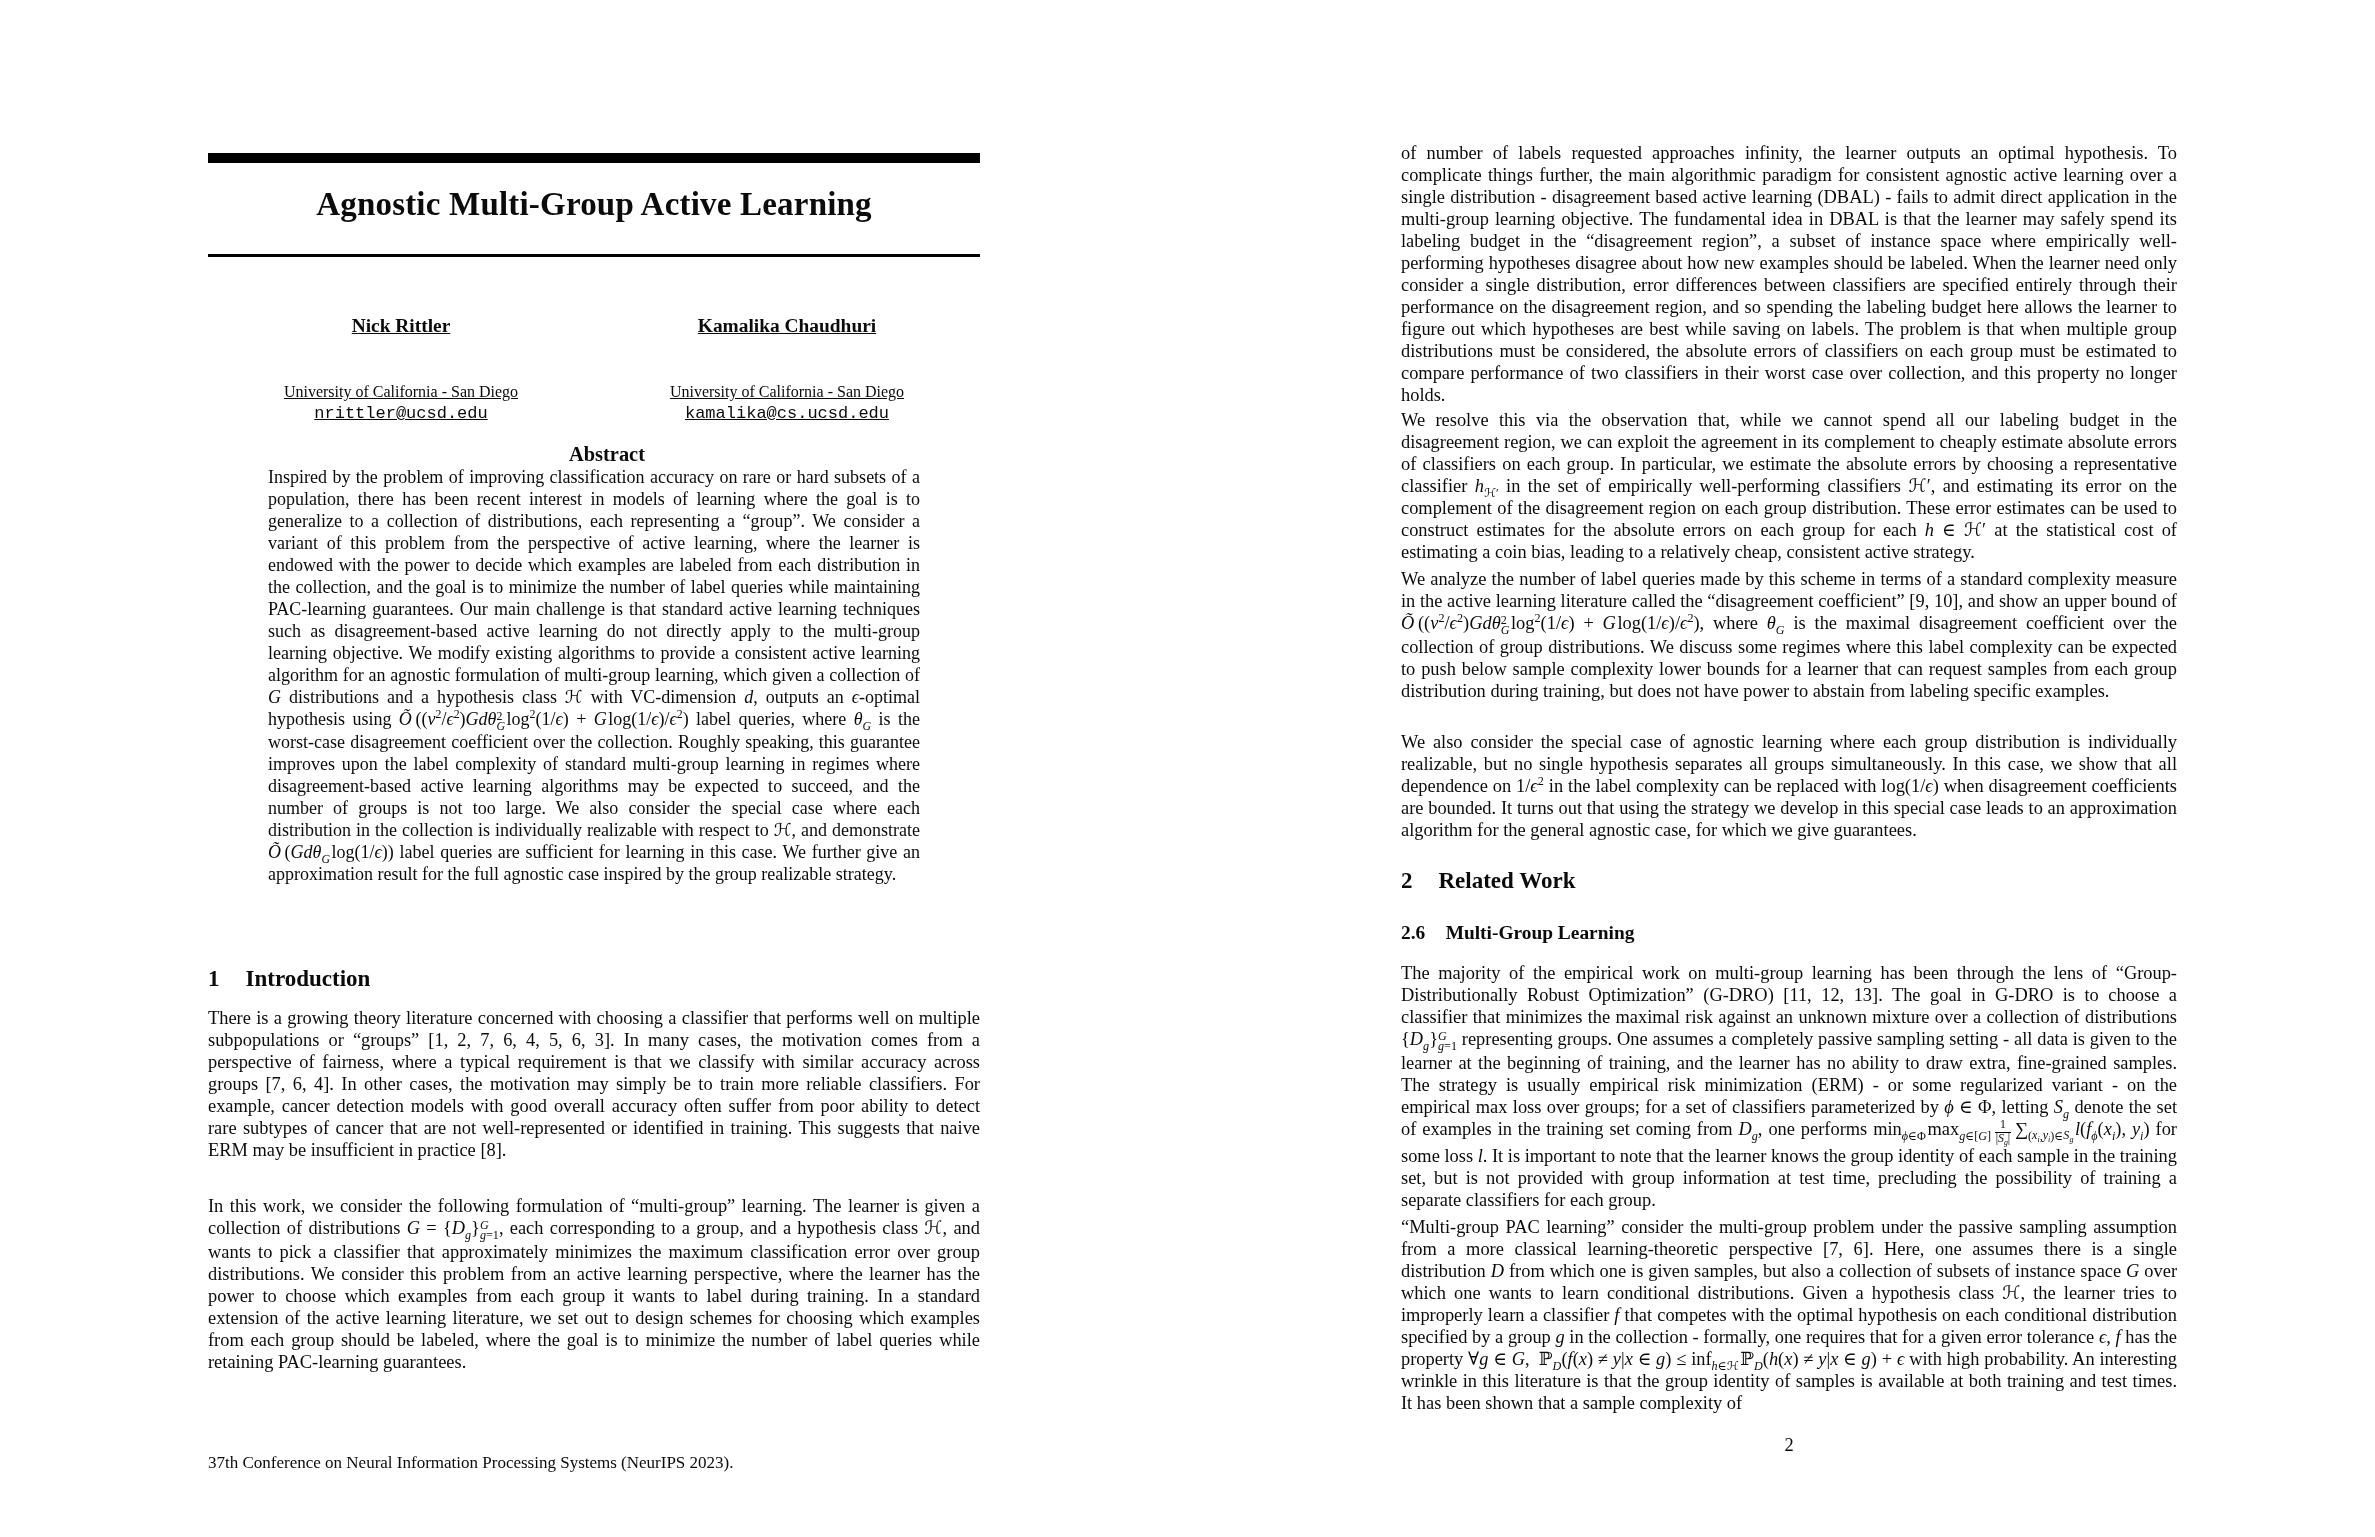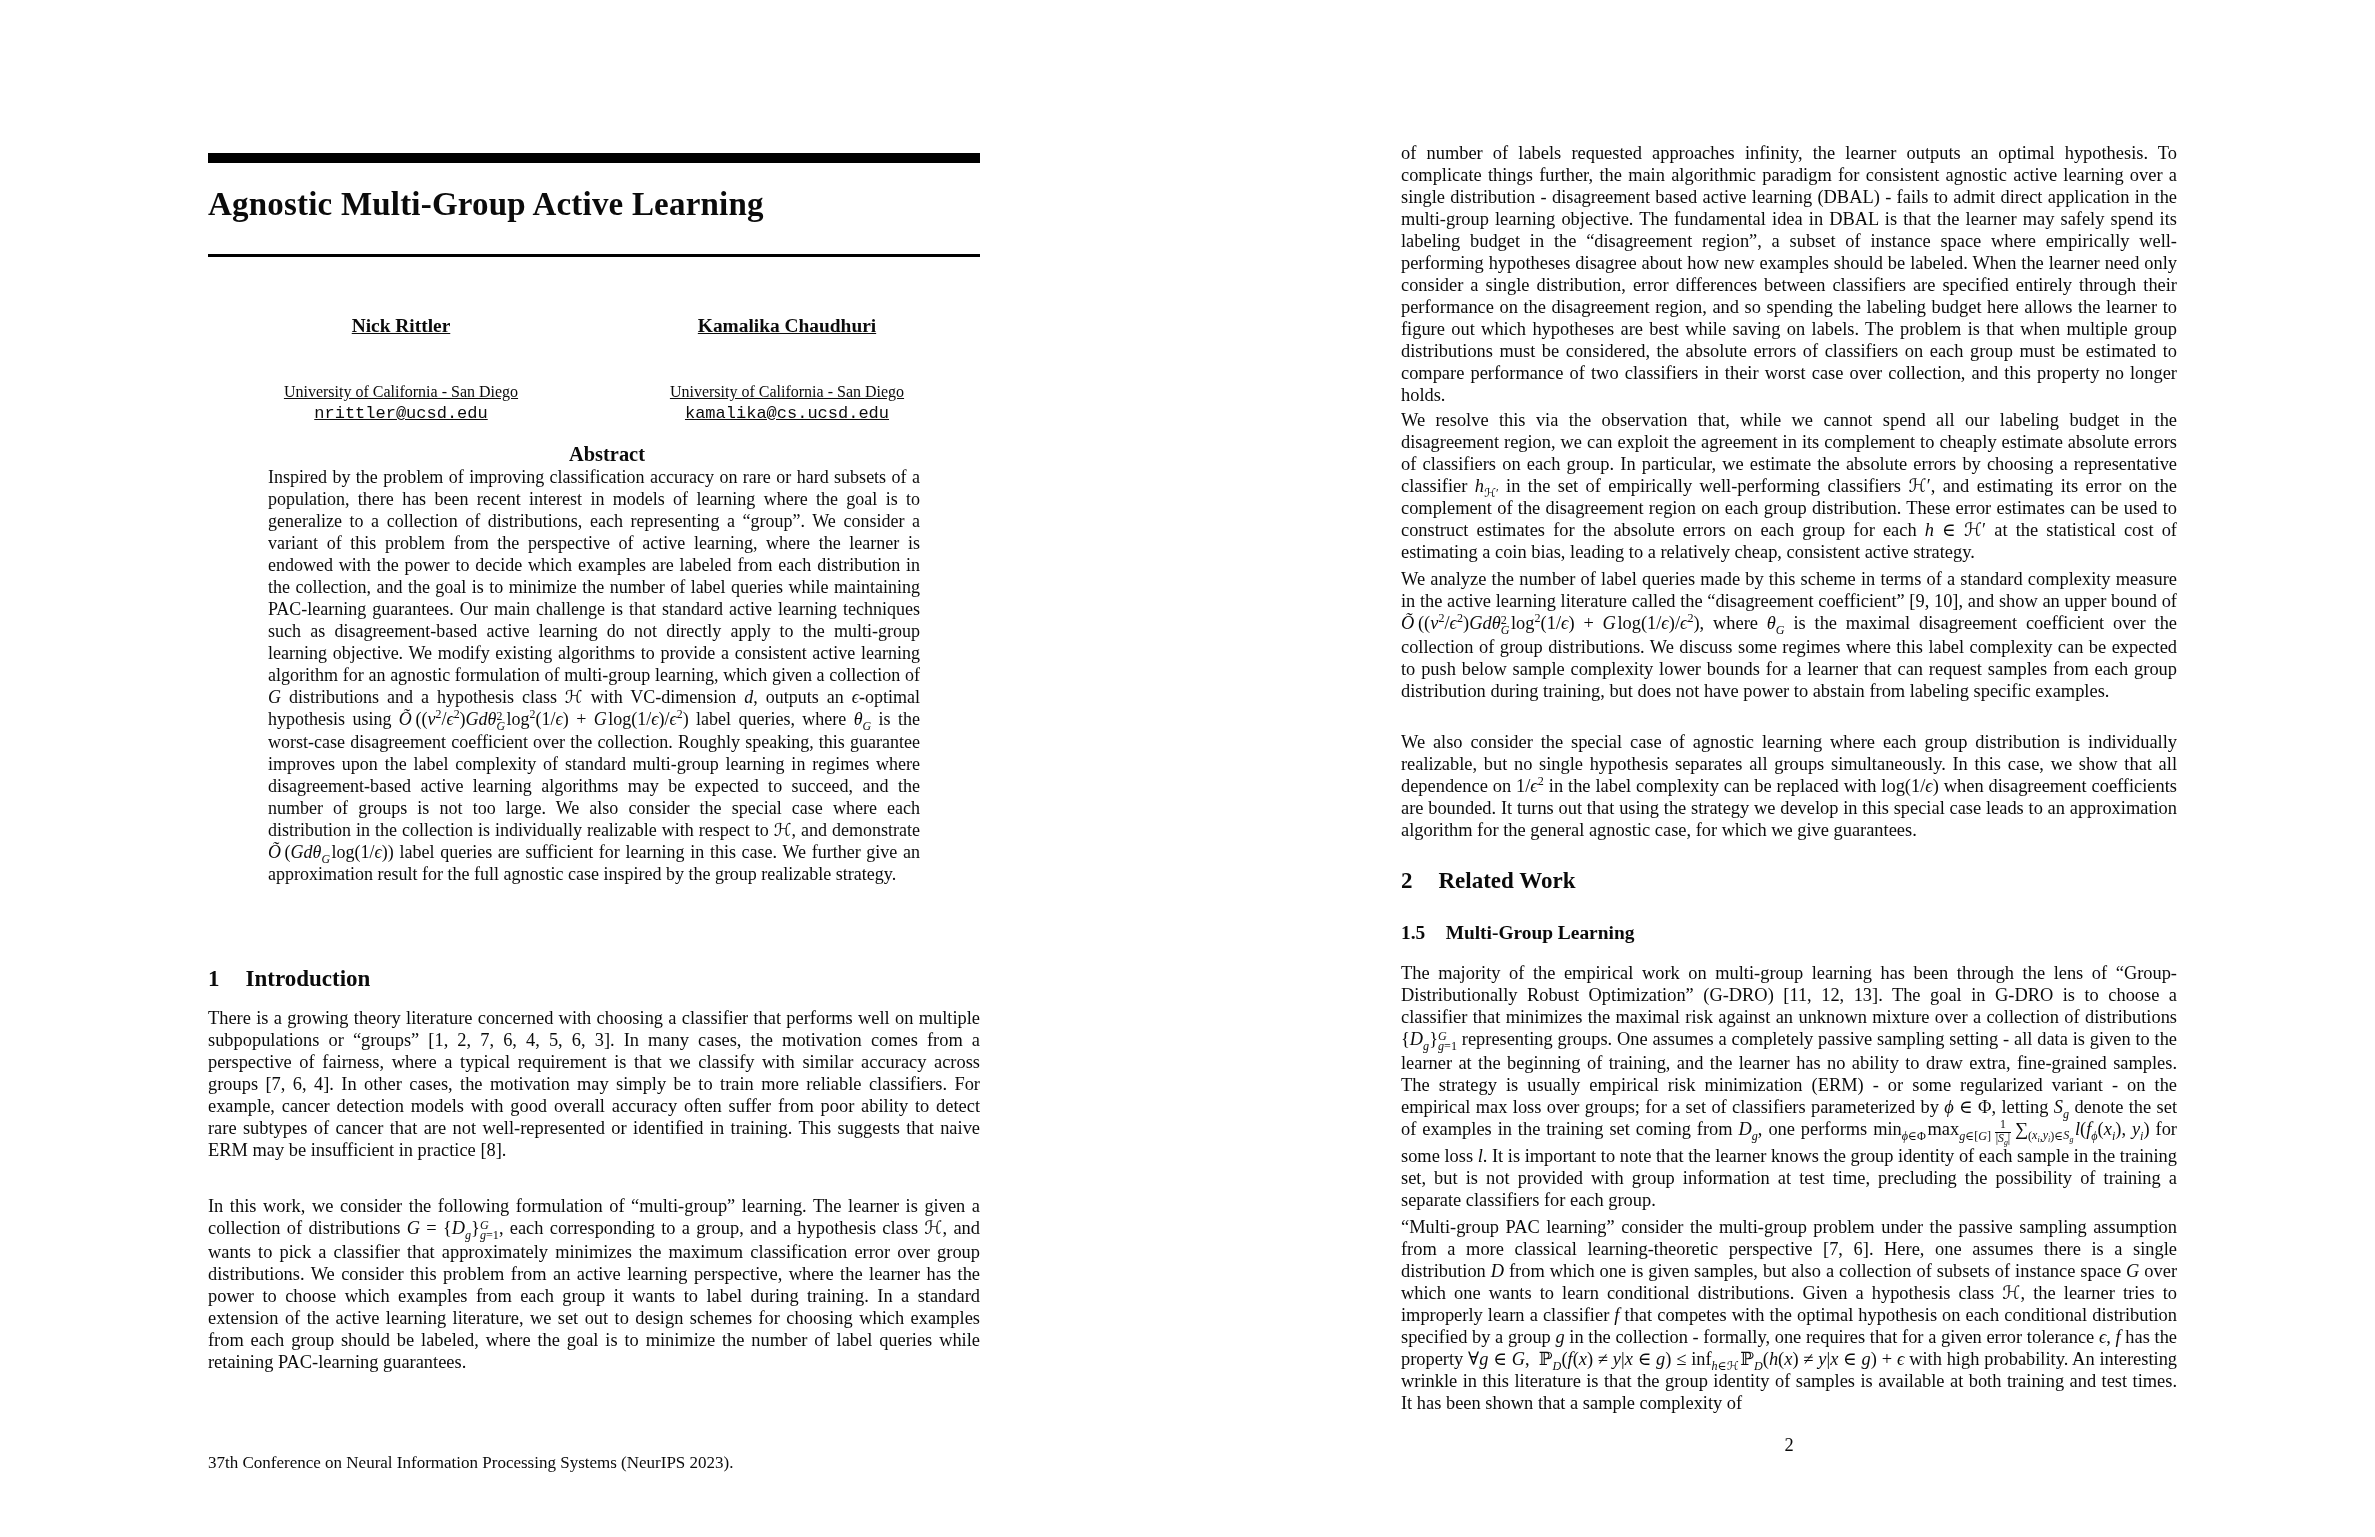--- a/index.html
+++ b/index.html
@@ -13,21 +13,21 @@
   }
   .page{position:absolute;top:0;height:100%;}
   .page-left{left:208px;width:772px;}
   .page-right{left:1401px;width:776px;}
 
   .bar-thick{position:absolute;left:0;width:100%;height:9.7px;background:#000;top:153px;}
   .bar-thin{position:absolute;left:0;width:100%;height:2.9px;background:#000;top:254px;}
 
   .title{
     position:absolute;top:186px;left:0;width:100%;
-    margin:0;
+    margin:0;text-align:center;
     font-size:33px;font-weight:bold;letter-spacing:0.2px;
   }
 
   .authors{position:absolute;top:315px;left:0;width:100%;display:flex;}
   .author{width:50%;text-align:center;line-height:22px;text-decoration:underline;}
   .a-name{font-weight:bold;font-size:19.4px;}
   .a-affil{font-size:16px;margin-top:44px;}
   .a-email{font-family:"Liberation Mono","DejaVu Sans Mono",monospace;font-size:17px;}
 
   .abs-head{
@@ -96,21 +96,21 @@
     <div class="footnote">37th Conference on Neural Information Processing Systems (NeurIPS 2023).</div>
   </section>
 
   <section class="page page-right">
     <p class="body" style="top:142px">of number of labels requested approaches infinity, the learner outputs an optimal hypothesis. To complicate things further, the main algorithmic paradigm for consistent agnostic active learning over a single distribution - disagreement based active learning (DBAL) - fails to admit direct application in the multi-group learning objective. The fundamental idea in DBAL is that the learner may safely spend its labeling budget in the “disagreement region”, a subset of instance space where empirically well-performing hypotheses disagree about how new examples should be labeled. When the learner need only consider a single distribution, error differences between classifiers are specified entirely through their performance on the disagreement region, and so spending the labeling budget here allows the learner to figure out which hypotheses are best while saving on labels. The problem is that when multiple group distributions must be considered, the absolute errors of classifiers on each group must be estimated to compare performance of two classifiers in their worst case over collection, and this property no longer holds.</p>
     <p class="body" style="top:409px">We resolve this via the observation that, while we cannot spend all our labeling budget in the disagreement region, we can exploit the agreement in its complement to cheaply estimate absolute errors of classifiers on each group. In particular, we estimate the absolute errors by choosing a representative classifier <i>h</i><sub>ℋ′</sub> in the set of empirically well-performing classifiers ℋ′, and estimating its error on the complement of the disagreement region on each group distribution. These error estimates can be used to construct estimates for the absolute errors on each group for each <i>h</i> ∈ ℋ′ at the statistical cost of estimating a coin bias, leading to a relatively cheap, consistent active strategy.</p>
     <p class="body" style="top:568px">We analyze the number of label queries made by this scheme in terms of a standard complexity measure in the active learning literature called the “disagreement coefficient” [9, 10], and show an upper bound of <i>Õ</i> ((<i>ν</i><sup>2</sup>/<i>ϵ</i><sup>2</sup>)<i>Gdθ</i><span class="ss"><span class="t">2</span><span class="b"><span class="cal">G</span></span></span> log<sup>2</sup>(1/<i>ϵ</i>) + <i>G</i> log(1/<i>ϵ</i>)/<i>ϵ</i><sup>2</sup>), where <i>θ</i><sub><span class="cal">G</span></sub> is the maximal disagreement coefficient over the collection of group distributions. We discuss some regimes where this label complexity can be expected to push below sample complexity lower bounds for a learner that can request samples from each group distribution during training, but does not have power to abstain from labeling specific examples.</p>
     <p class="body" style="top:731px">We also consider the special case of agnostic learning where each group distribution is individually realizable, but no single hypothesis separates all groups simultaneously. In this case, we show that all dependence on 1/<i>ϵ</i><sup>2</sup> in the label complexity can be replaced with log(1/<i>ϵ</i>) when disagreement coefficients are bounded. It turns out that using the strategy we develop in this special case leads to an approximation algorithm for the general agnostic case, for which we give guarantees.</p>
 
     <h2 class="sec" style="top:868px"><span class="num">2</span><span>Related Work</span></h2>
-    <h3 class="subsec" style="top:922px"><span class="num">1.5</span><span>Multi-Group Learning</span></h3>
+    <h3 class="subsec" style="top:922px"><span class="num">2.6</span><span>Multi-Group Learning</span></h3>
 
     <p class="body" style="top:962px">The majority of the empirical work on multi-group learning has been through the lens of “Group-Distributionally Robust Optimization” (G-DRO) [11, 12, 13]. The goal in G-DRO is to choose a classifier that minimizes the maximal risk against an unknown mixture over a collection of distributions {<i>D</i><sub><i>g</i></sub>}<span class="ss"><span class="t"><i>G</i></span><span class="b"><i>g</i>=1</span></span> representing groups. One assumes a completely passive sampling setting - all data is given to the learner at the beginning of training, and the learner has no ability to draw extra, fine-grained samples. The strategy is usually empirical risk minimization (ERM) - or some regularized variant - on the empirical max loss over groups; for a set of classifiers parameterized by <i>ϕ</i> ∈ Φ, letting <i>S<sub>g</sub></i> denote the set of examples in the training set coming from <i>D<sub>g</sub></i>, one performs min<sub><i>ϕ</i>∈Φ</sub> max<sub><i>g</i>∈[<i>G</i>]</sub> <span class="frac"><span class="fn">1</span><span class="fd">|<i>S<sub>g</sub></i>|</span></span> ∑<sub>(<i>x<sub>i</sub></i>,<i>y<sub>i</sub></i>)∈<i>S<sub>g</sub></i></sub> <i>l</i>(<i>f<sub>ϕ</sub></i>(<i>x<sub>i</sub></i>), <i>y<sub>i</sub></i>) for some loss <i>l</i>. It is important to note that the learner knows the group identity of each sample in the training set, but is not provided with group information at test time, precluding the possibility of training a separate classifiers for each group.</p>
     <p class="body" style="top:1216px">“Multi-group PAC learning” consider the multi-group problem under the passive sampling assumption from a more classical learning-theoretic perspective [7, 6]. Here, one assumes there is a single distribution <i>D</i> from which one is given samples, but also a collection of subsets of instance space <span class="cal">G</span> over which one wants to learn conditional distributions. Given a hypothesis class ℋ, the learner tries to improperly learn a classifier <i>f</i> that competes with the optimal hypothesis on each conditional distribution specified by a group <i>g</i> in the collection - formally, one requires that for a given error tolerance <i>ϵ</i>, <i>f</i> has the property ∀<i>g</i> ∈ <span class="cal">G</span>, ℙ<sub><i>D</i></sub>(<i>f</i>(<i>x</i>) ≠ <i>y</i>|<i>x</i> ∈ <i>g</i>) ≤ inf<sub><i>h</i>∈ℋ</sub> ℙ<sub><i>D</i></sub>(<i>h</i>(<i>x</i>) ≠ <i>y</i>|<i>x</i> ∈ <i>g</i>) + <i>ϵ</i> with high probability. An interesting wrinkle in this literature is that the group identity of samples is available at both training and test times. It has been shown that a sample complexity of</p>
 
     <div class="pagenum">2</div>
   </section>
 
 </div>
 
 

